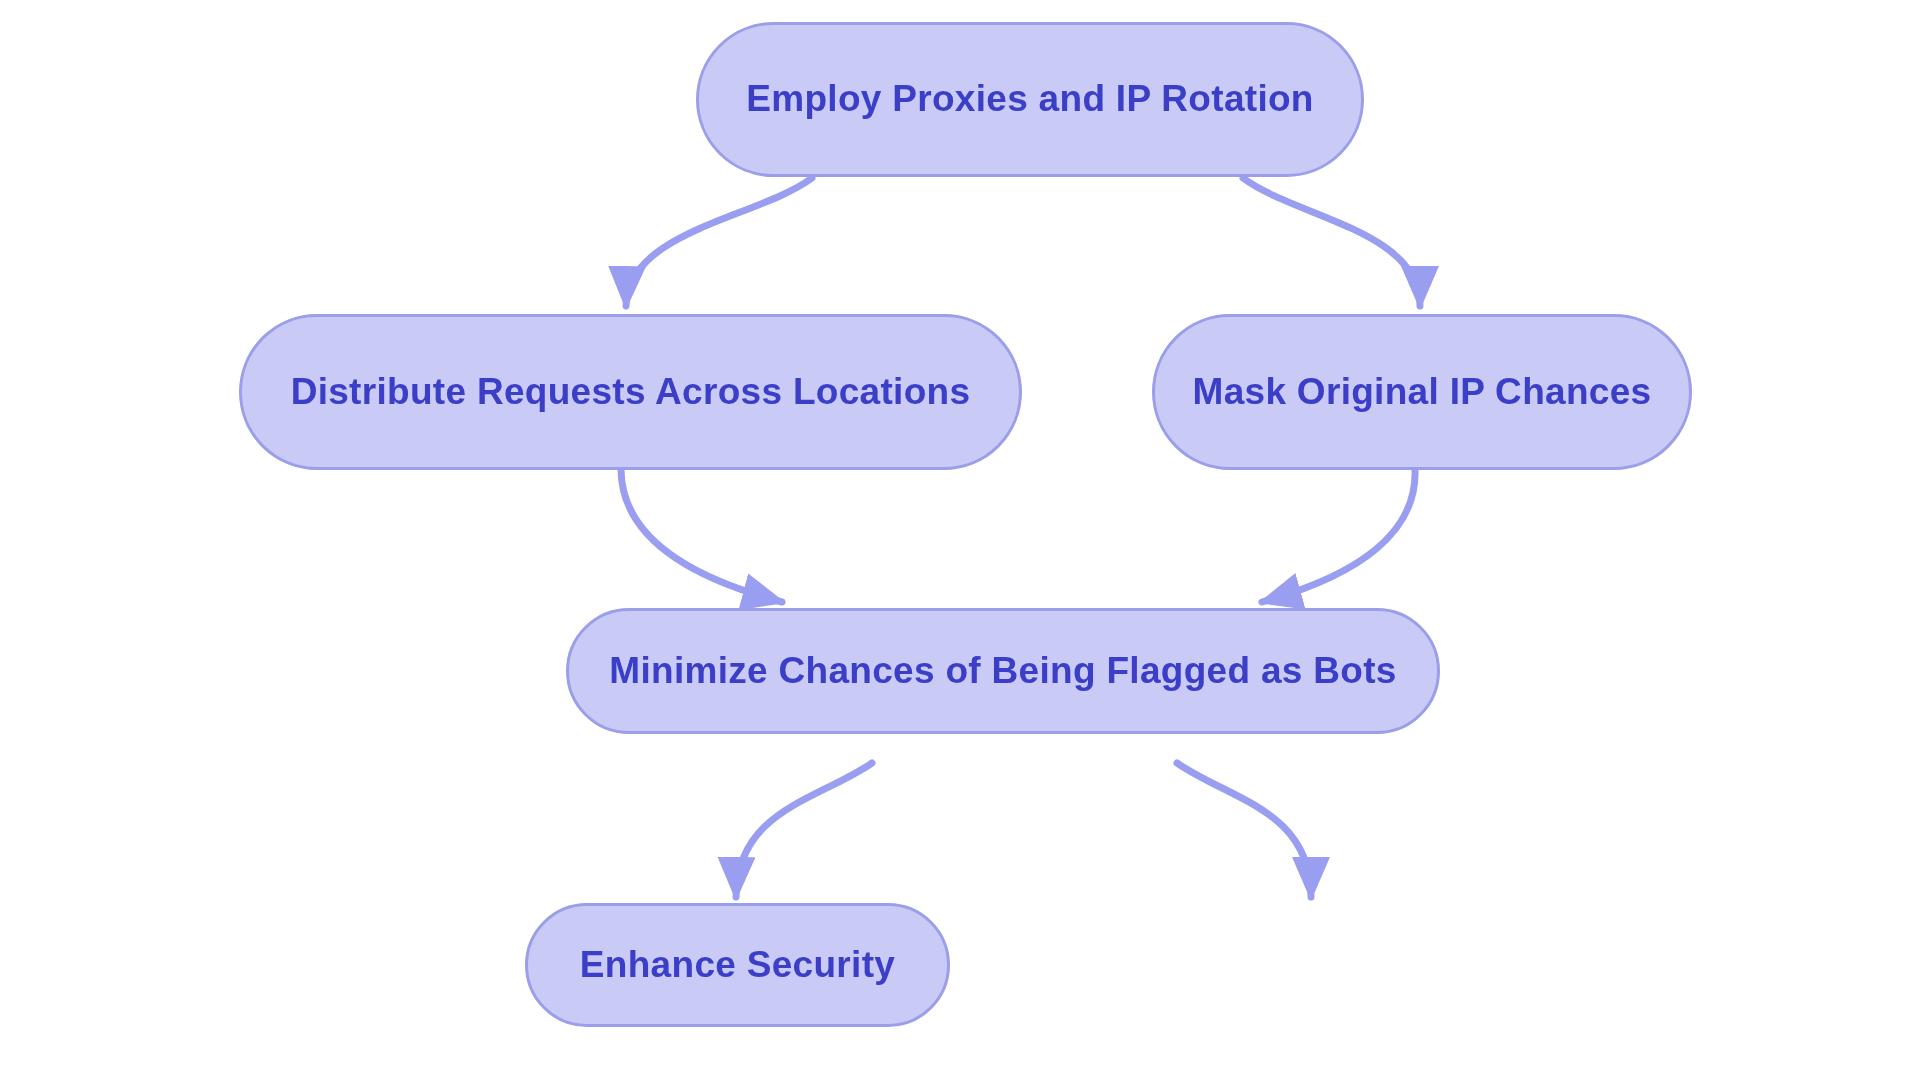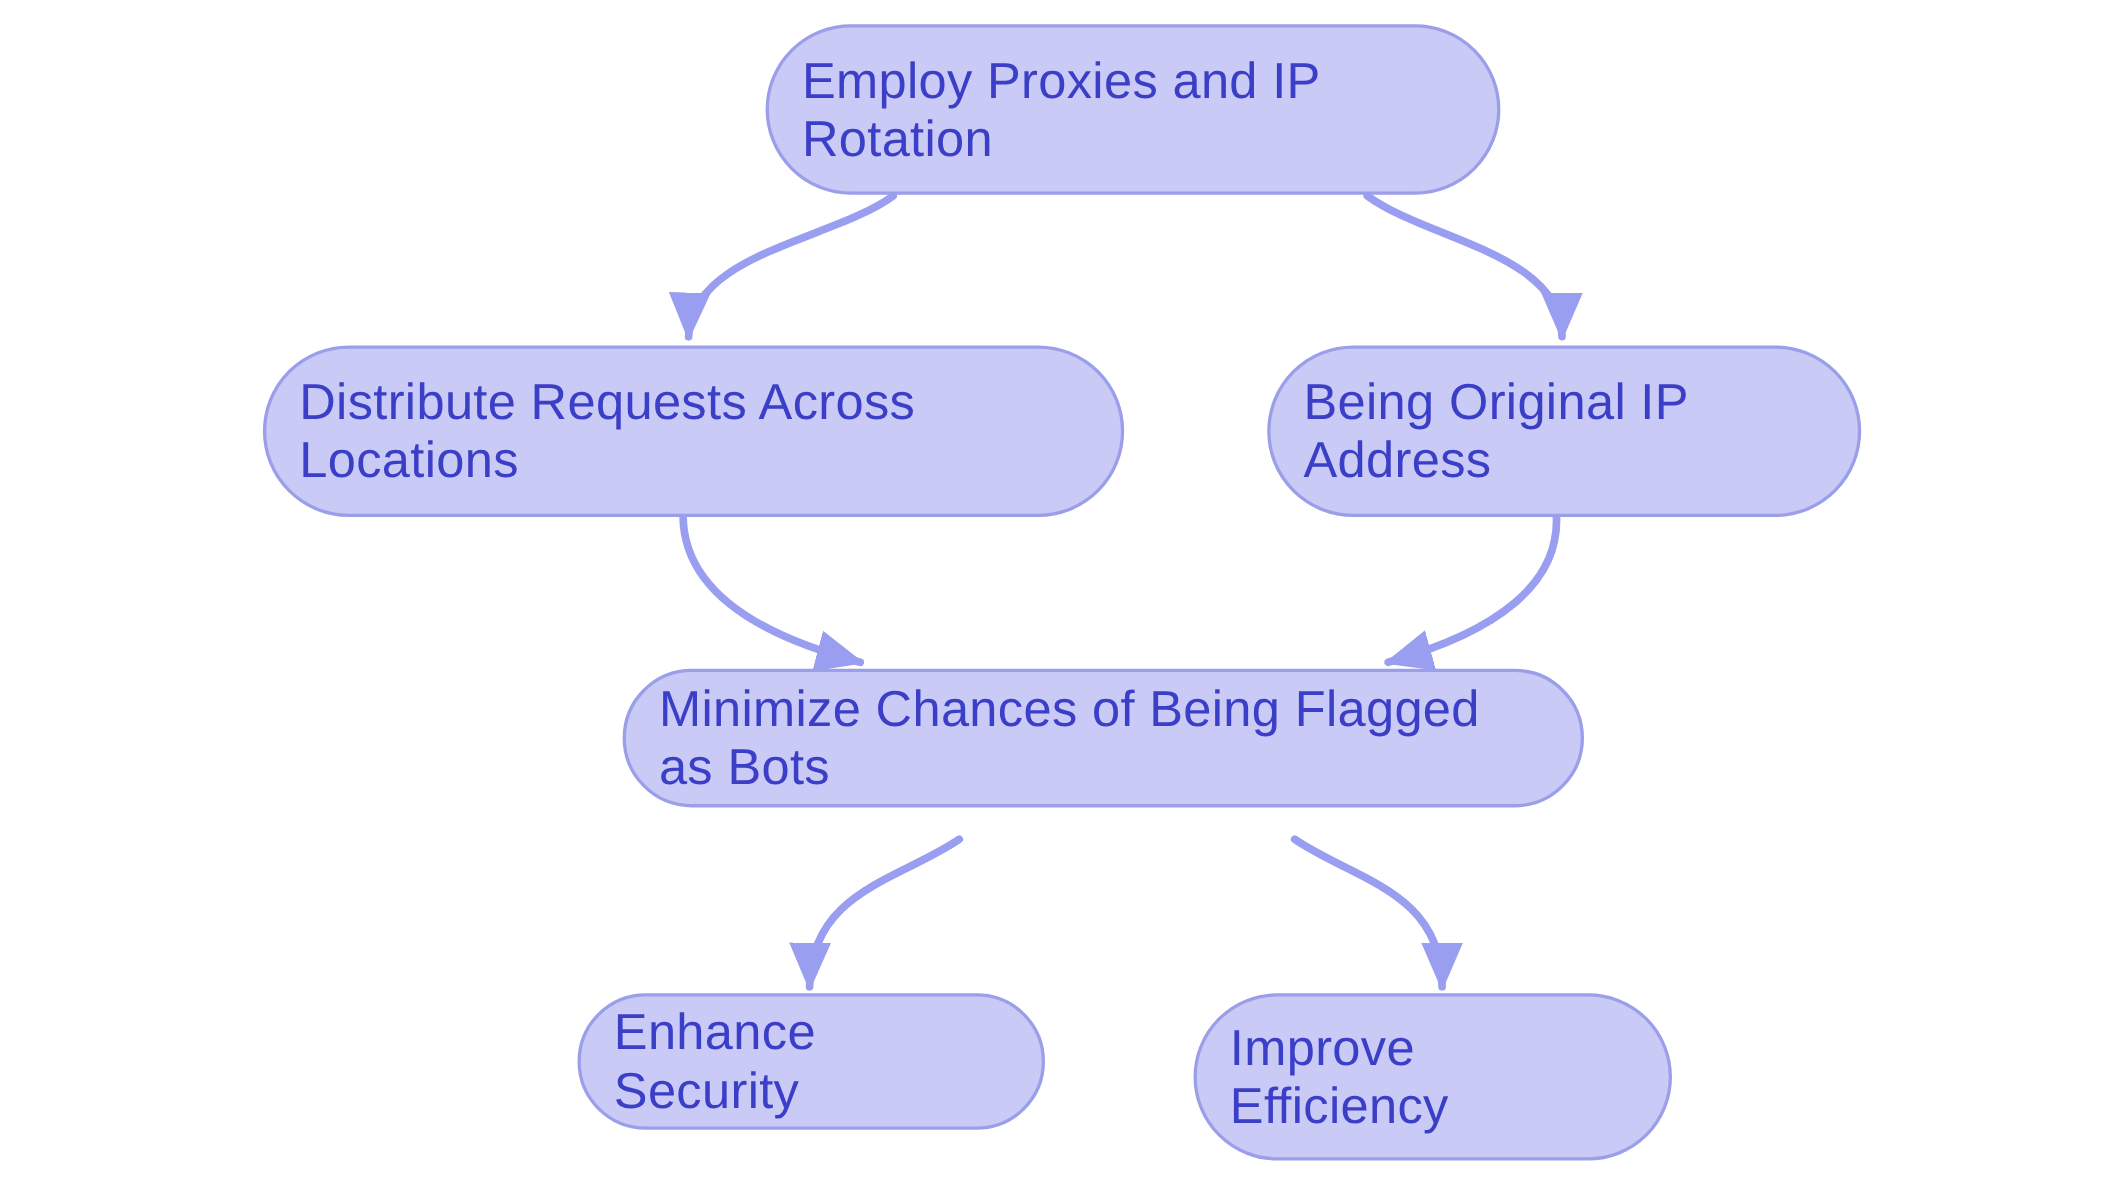--- a/index.html
+++ b/index.html
@@ -32,26 +32,27 @@
   .edge-head { fill: var(--arrow); }
   .node {
     position: absolute;
     box-sizing: border-box;
     background: var(--fill);
     border: 3px solid var(--border);
     border-radius: 78px;
     display: flex;
     align-items: center;
     justify-content: center;
-    text-align: left;
+    text-align: right;
     color: var(--text);
-    font-size: 46px;
+    font-size: 37px;
     letter-spacing: 0.3px;
     line-height: 1.15;
     padding: 0 30px;
+    font-weight: bold;
   }
 </style>
 </head>
 <body>
 
 <div class="stage">
 
   <svg class="edges" viewBox="0 0 1920 1083" xmlns="http://www.w3.org/2000/svg">
     <defs>
       <marker id="arrowhead" viewBox="0 0 44 38" refX="40" refY="19" markerWidth="44" markerHeight="38" markerUnits="userSpaceOnUse" orient="auto">
@@ -61,18 +62,17 @@
     <path class="edge" marker-end="url(#arrowhead)" d="M 812 178 C 758 218, 628 230, 626 306"></path>
     <path class="edge" marker-end="url(#arrowhead)" d="M 1243 178 C 1297 218, 1420 230, 1420 306"></path>
     <path class="edge" marker-end="url(#arrowhead)" d="M 621 470 C 622 530, 676 574, 782 602"></path>
     <path class="edge" marker-end="url(#arrowhead)" d="M 1415 470 C 1417 530, 1363 574, 1262 602"></path>
     <path class="edge" marker-end="url(#arrowhead)" d="M 872 763 C 818 800, 737 810, 736 897"></path>
     <path class="edge" marker-end="url(#arrowhead)" d="M 1177 763 C 1231 800, 1311 810, 1311 897"></path>
   </svg>
 
   <div class="node" style="left: 696px; top: 22px; width: 668px; height: 155px;">Employ Proxies and IP Rotation</div>
   <div class="node" style="left: 239px; top: 314px; width: 783px; height: 156px;">Distribute Requests Across Locations</div>
-  <div class="node" style="left: 1152px; top: 314px; width: 540px; height: 156px;">Being Original IP Address</div>
+  <div class="node" style="left: 1152px; top: 314px; width: 540px; height: 156px;">Mask Original IP Chances</div>
   <div class="node" style="left: 566px; top: 608px; width: 874px; height: 126px;">Minimize Chances of Being Flagged as Bots</div>
   <div class="node" style="left: 525px; top: 903px; width: 425px; height: 124px;">Enhance Security</div>
-  <div class="node" style="left: 1085px; top: 903px; width: 435px; height: 152px;">Improve Efficiency</div>
 
 </div>
 
 </body></html>

